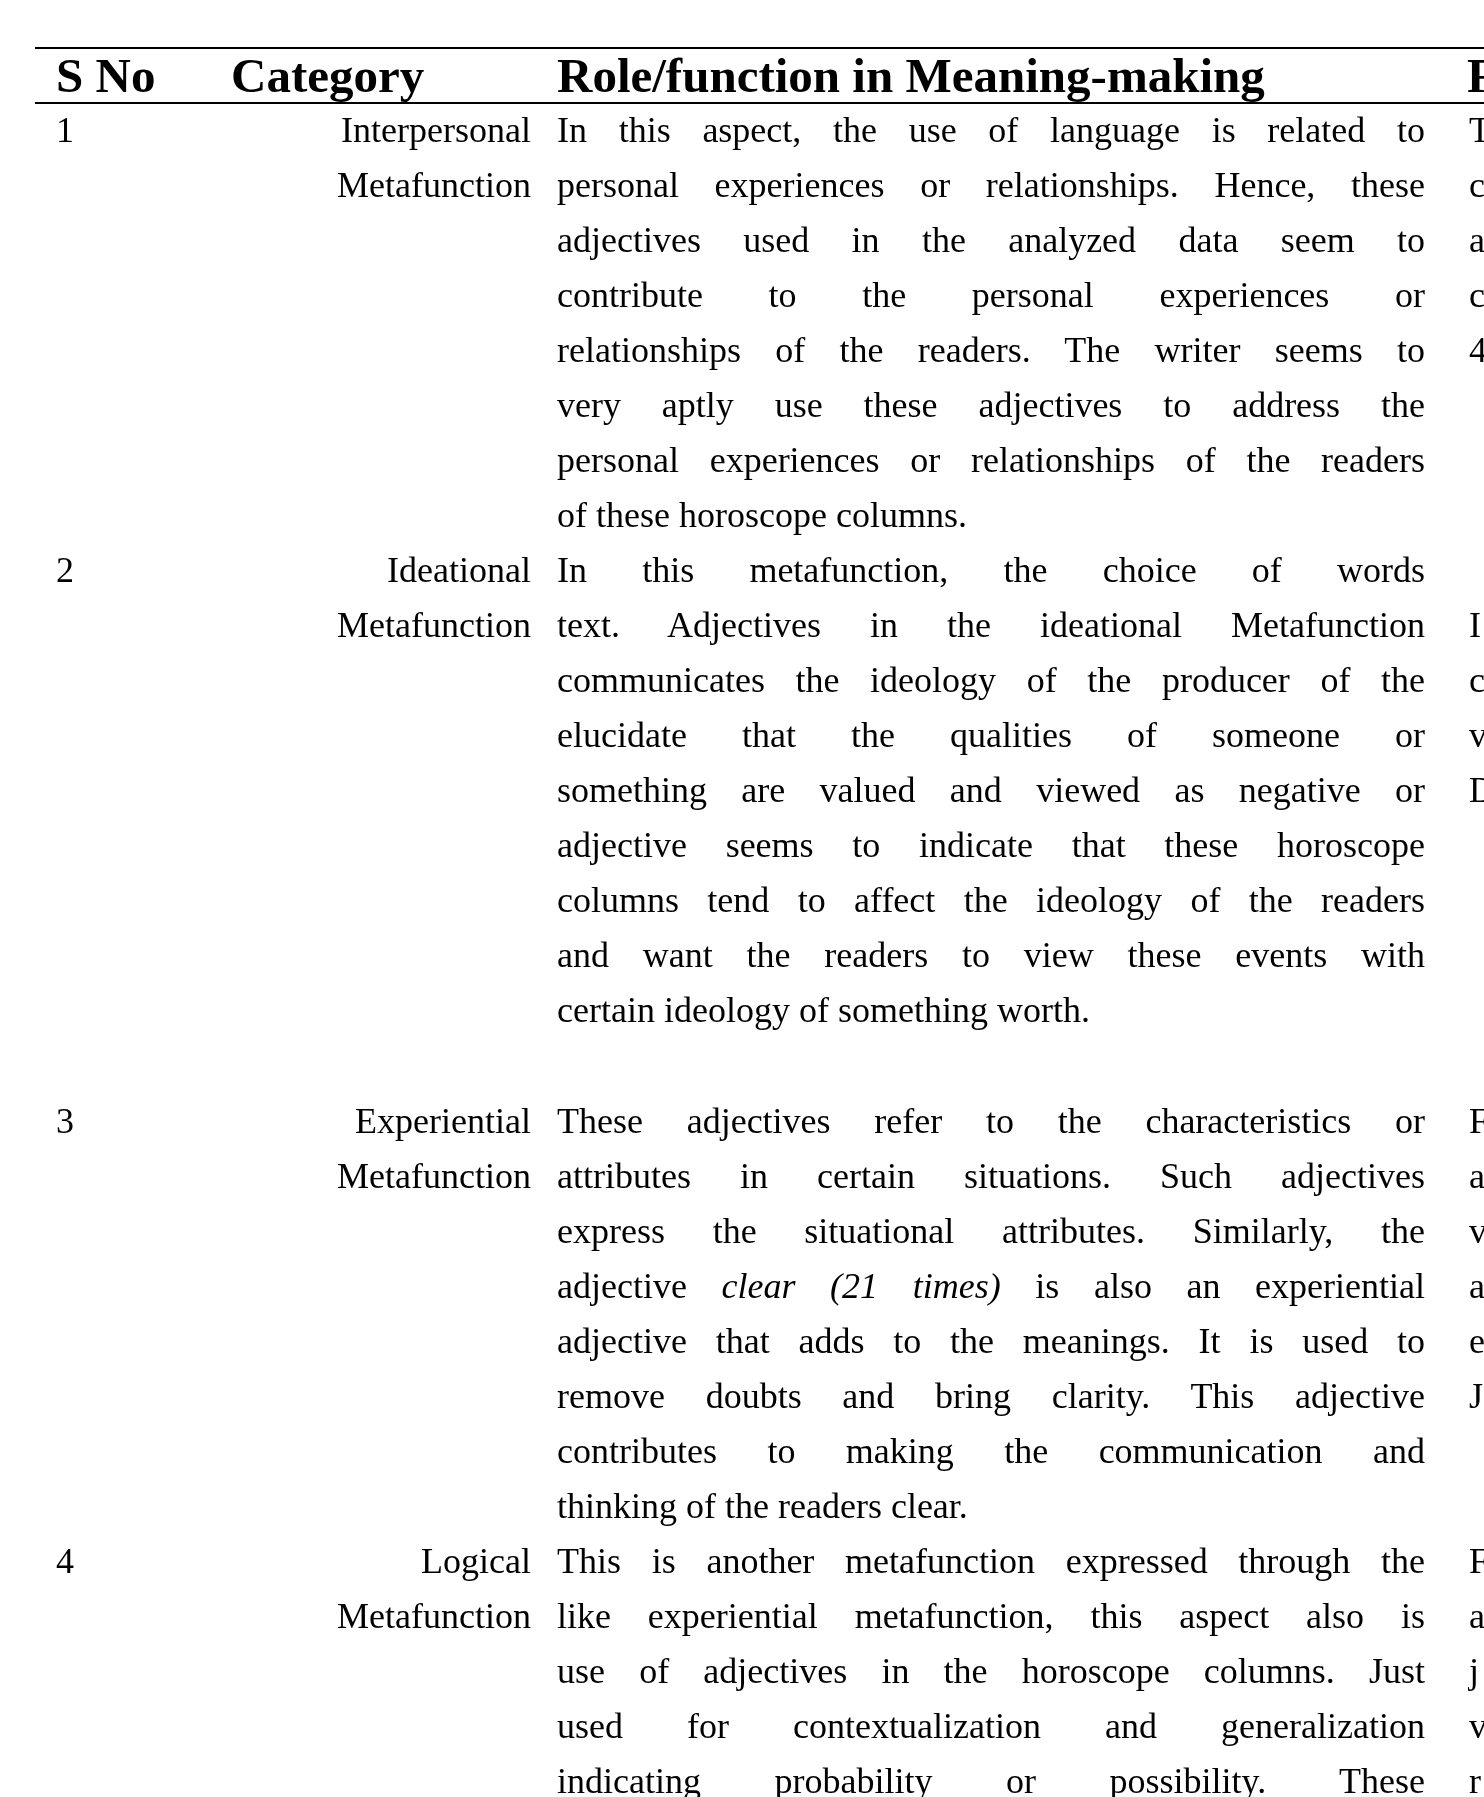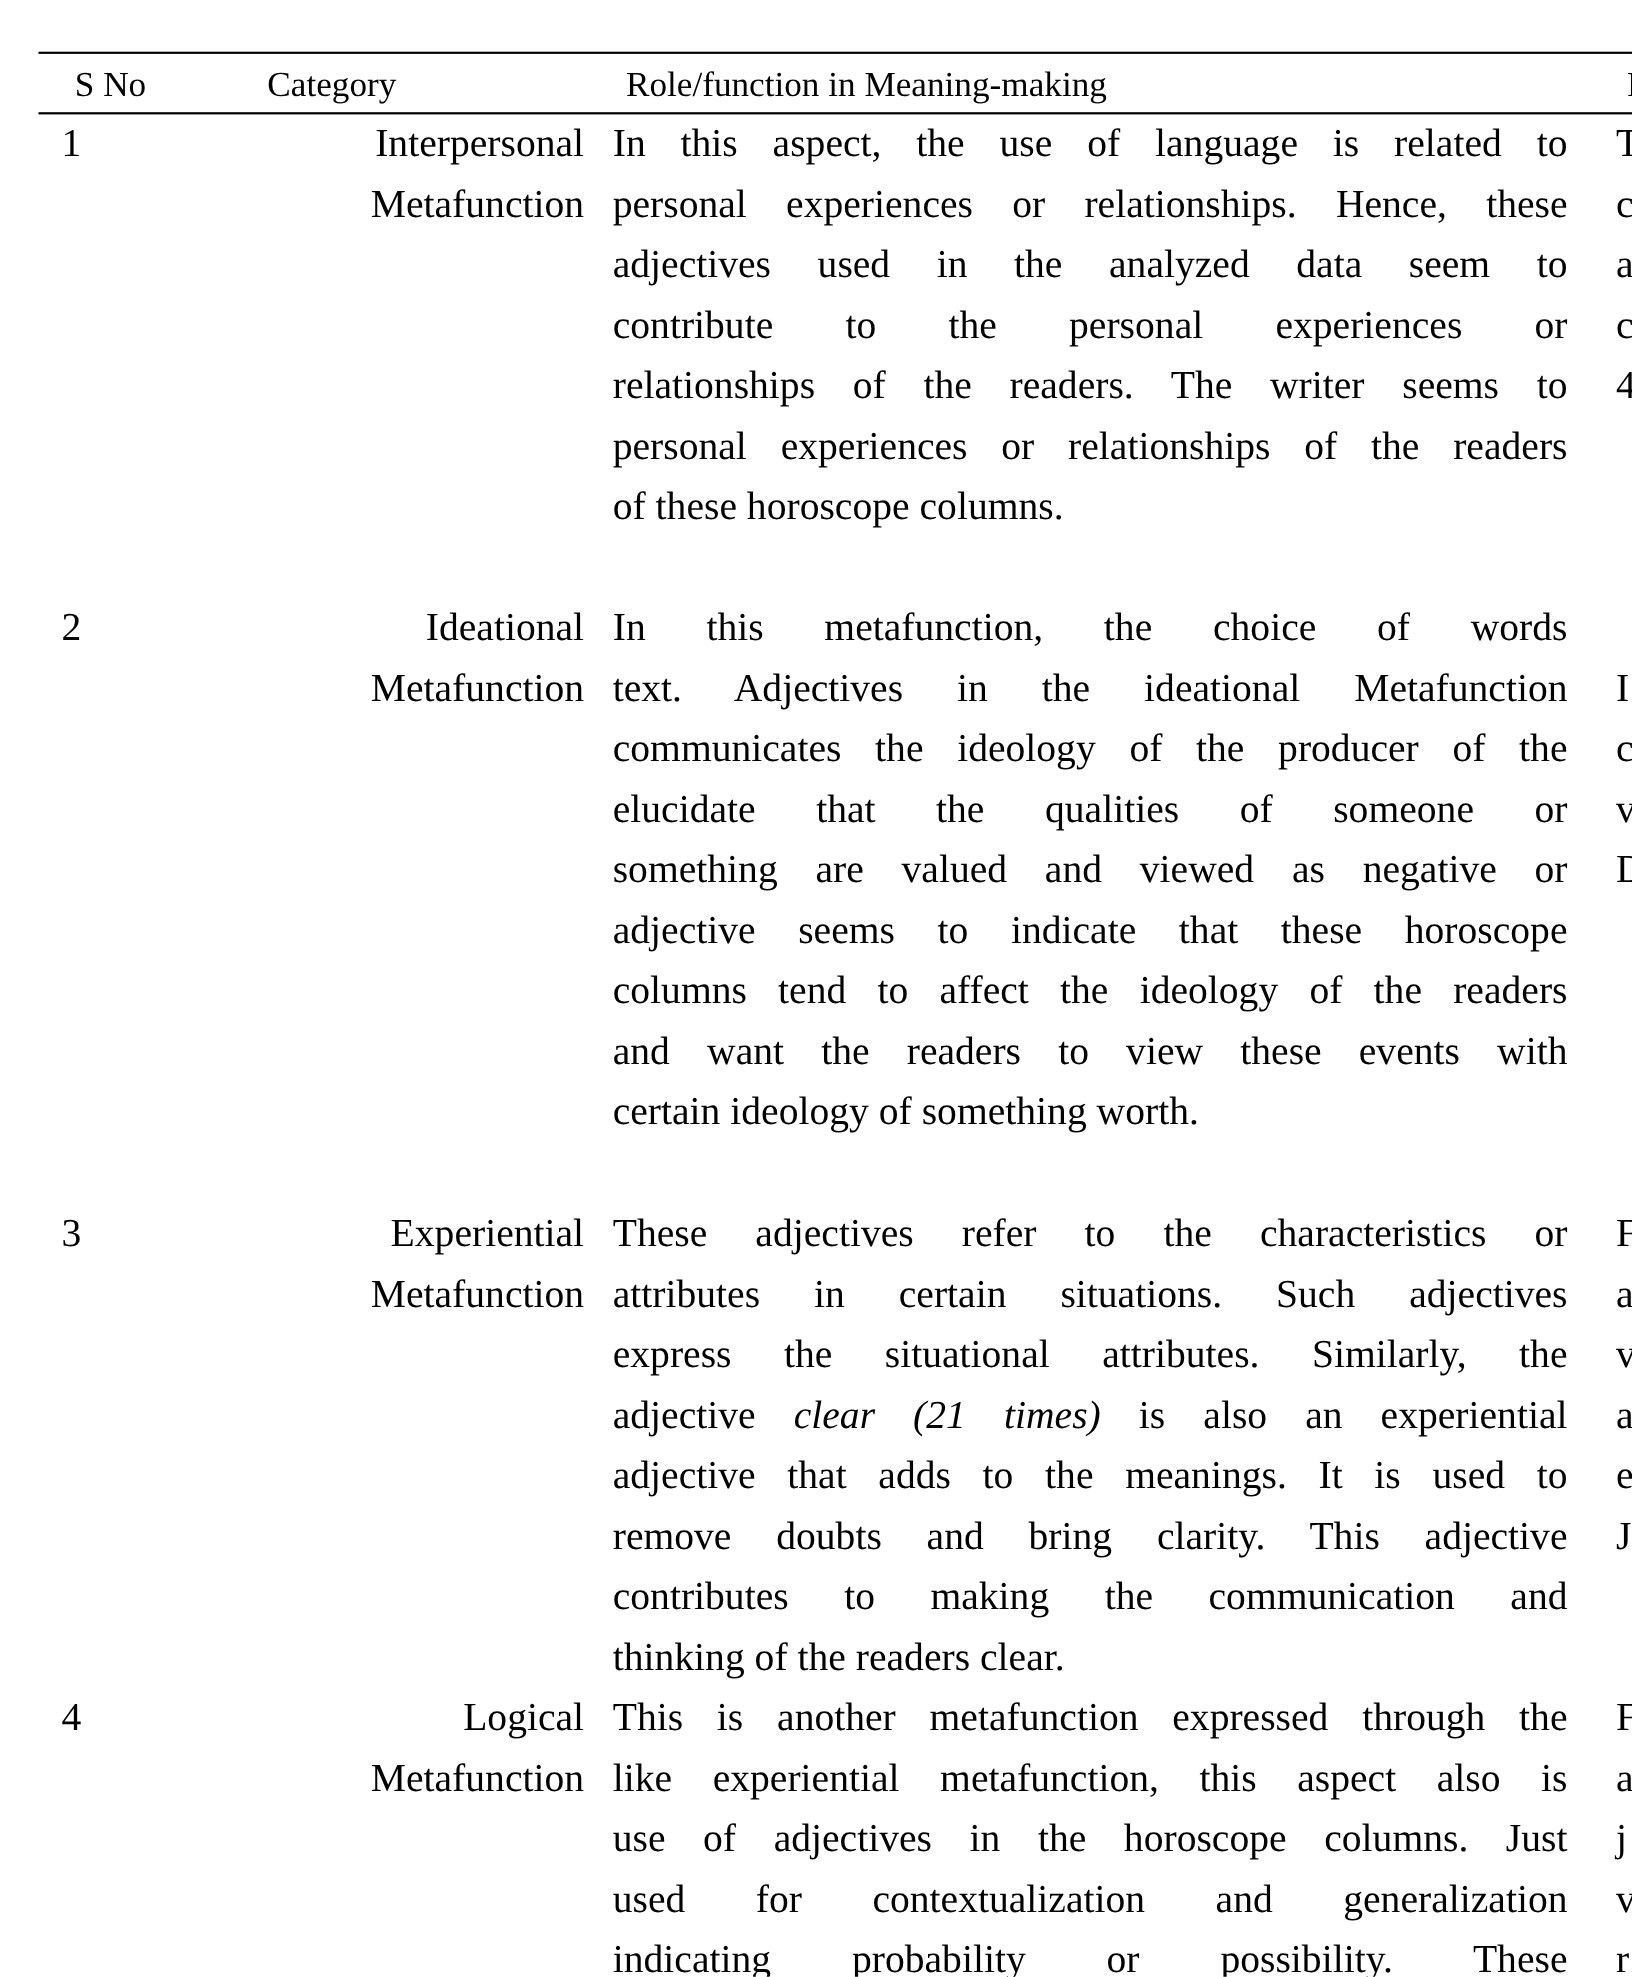--- a/index.html
+++ b/index.html
@@ -35,25 +35,24 @@
     position: absolute;
     left: 35px;
     right: 0;
     top: 102px;
     height: 2px;
     background: #000;
   }
   .hdr {
     position: absolute;
     top: 50px;
-    font-weight: normal;
-    font-size: 32px;
+    font-weight: bold;
+    font-size: 49px;
     line-height: 52px;
     white-space: nowrap;
-    margin-left: 12px;
   }
   .row {
     position: absolute;
     left: 0;
     right: 0;
   }
   .cell {
     position: absolute;
     top: 0;
     font-size: 36px;
@@ -106,20 +105,21 @@
     <div class="cell c-cat">
       <span class="ln">Interpersonal</span>
       <span class="ln">Metafunction</span>
     </div>
     <div class="cell c-role">
       <span class="ln">In this aspect, the use of language is related to</span>
       <span class="ln">personal experiences or relationships. Hence, these</span>
       <span class="ln">adjectives used in the analyzed data seem to</span>
       <span class="ln">contribute to the personal experiences or</span>
       <span class="ln">relationships of the readers. The writer seems to</span>
+      <span class="ln">very aptly use these adjectives to address the</span>
       <span class="ln">personal experiences or relationships of the readers</span>
       <span class="ln last">of these horoscope columns.</span>
     </div>
     <div class="cell c-ex">
       <span class="ln">T</span>
       <span class="ln">c</span>
       <span class="ln">a</span>
       <span class="ln">c</span>
       <span class="ln">4</span>
     </div>

